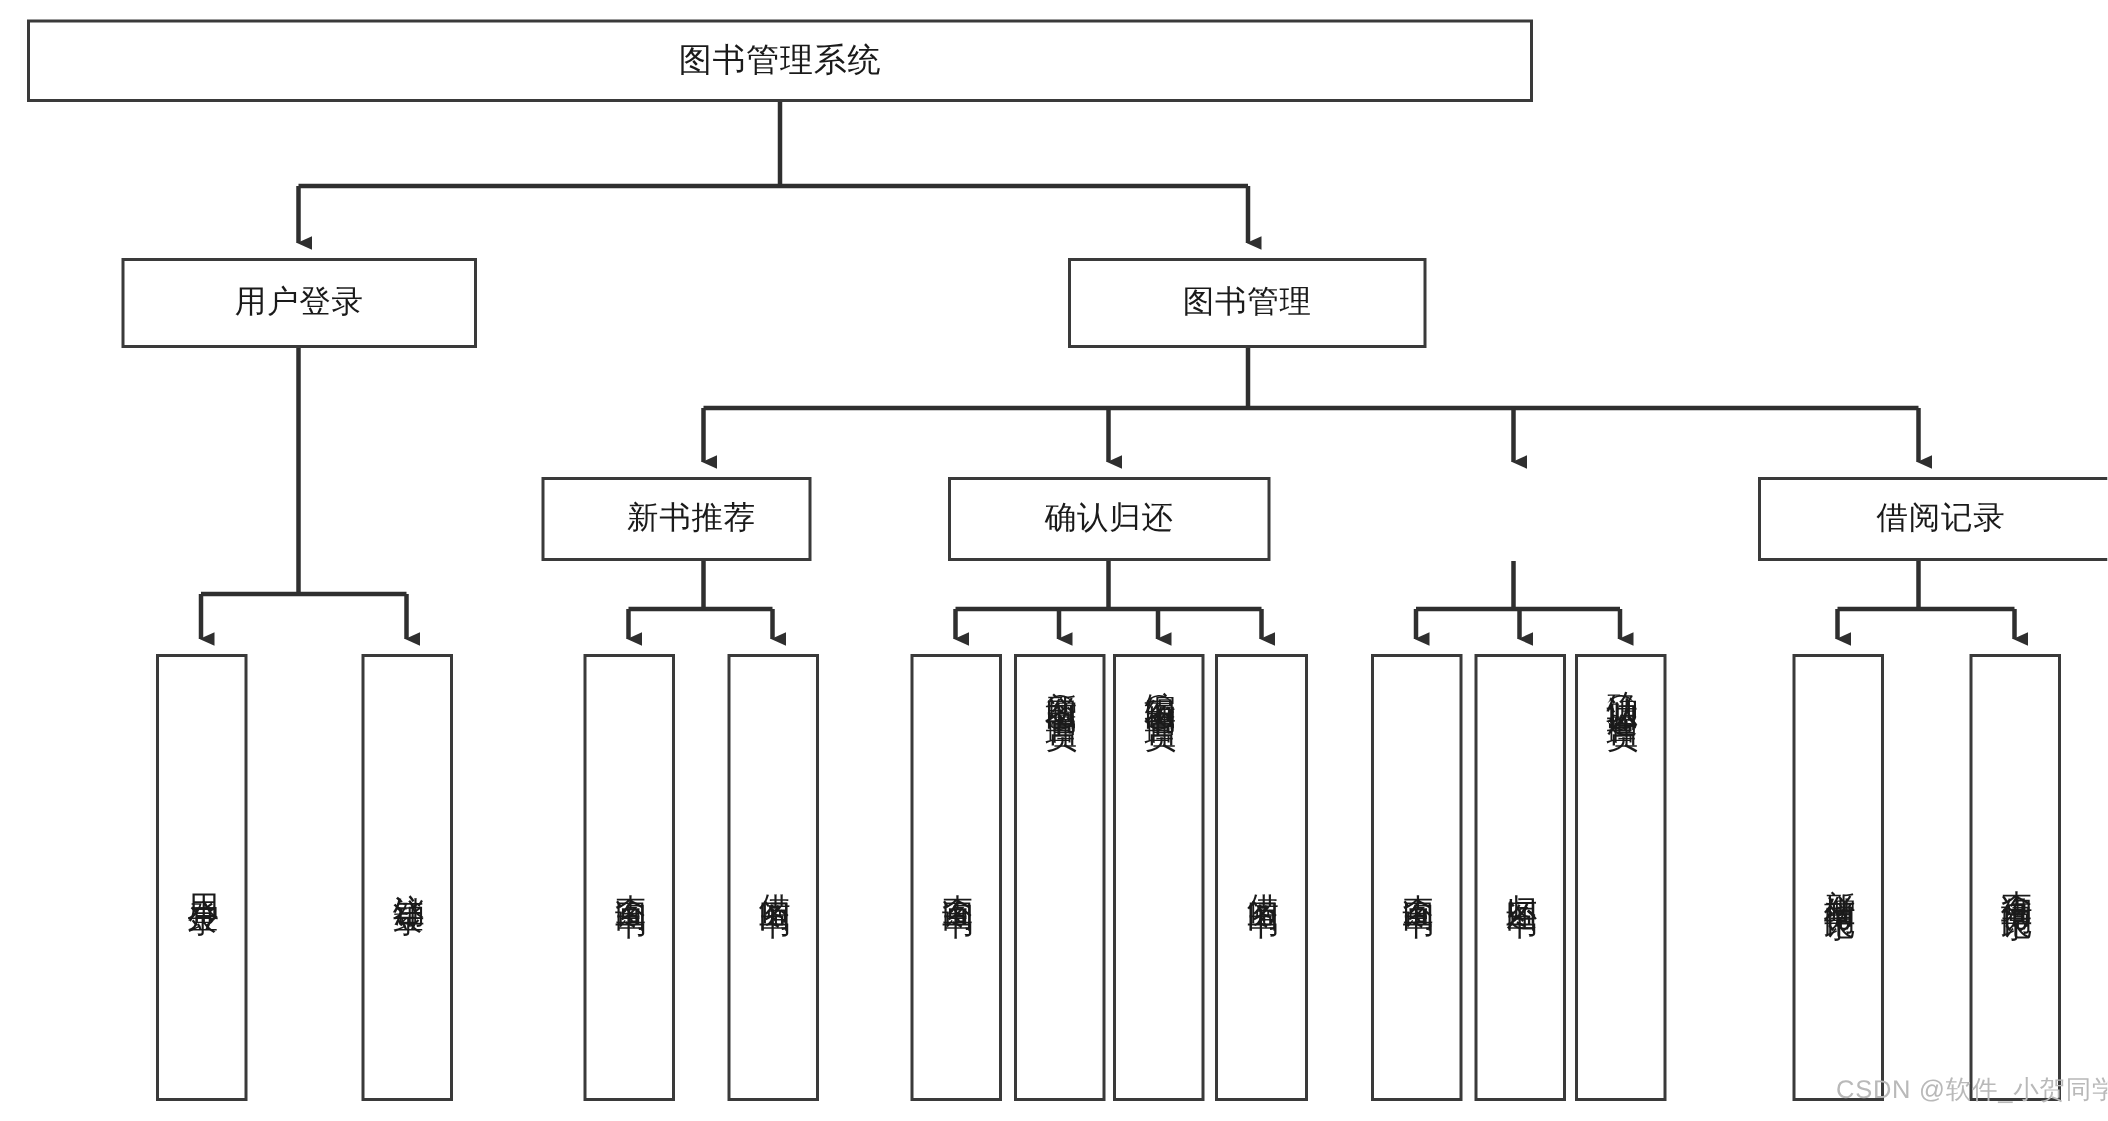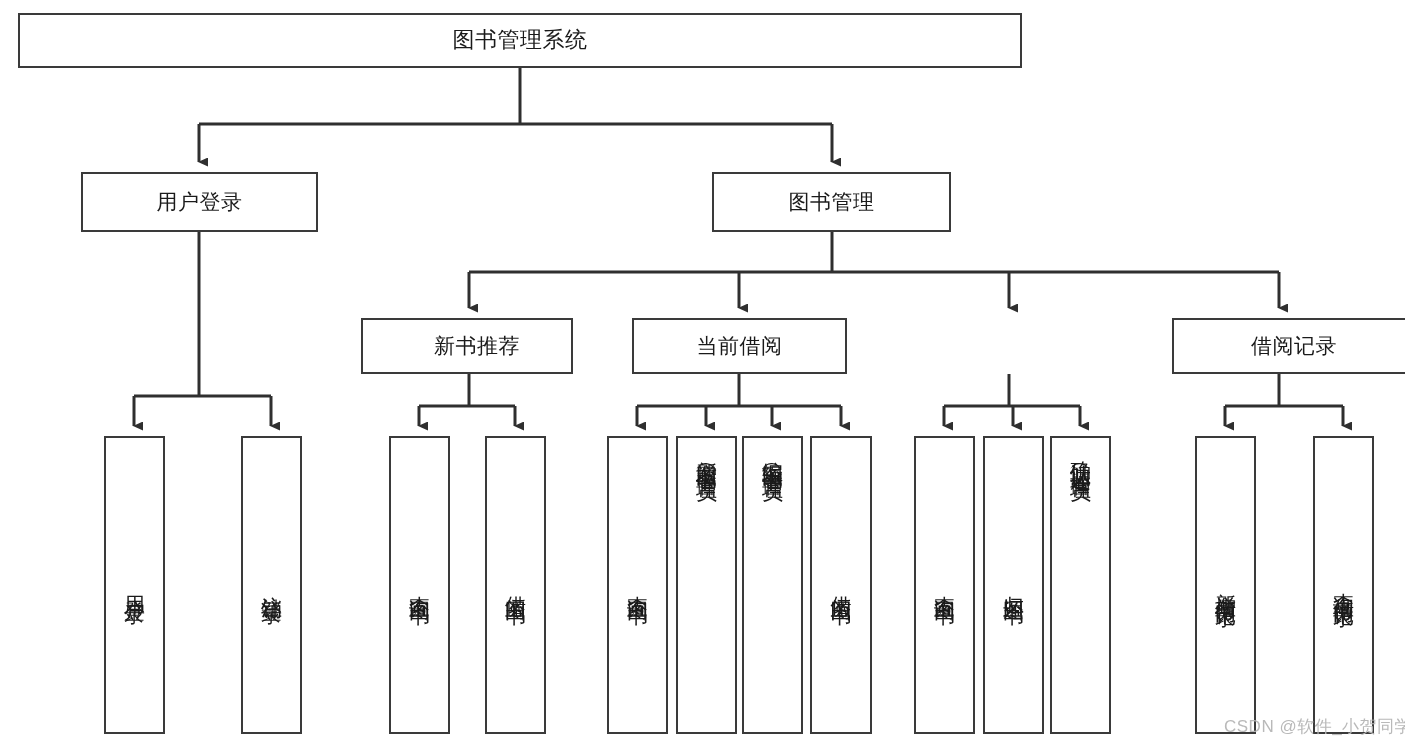--- a/index.html
+++ b/index.html
@@ -135,25 +135,25 @@
     <span class="label">图书管理系统</span>
   </div>
 
   <div class="node horiz" style="left:81px; top:172px; width:237px; height:60px;">
     <span class="label">用户登录</span>
   </div>
   <div class="node horiz" style="left:712px; top:172px; width:239px; height:60px;align-items:center;">
     <span class="label">图书管理</span>
   </div>
 
-  <div class="node horiz" style="left:361px; top:318px; width:212px; height:56px;padding-left:20px;">
+  <div class="node horiz" style="left:361px; top:318px; width:180px; height:56px;padding-left:20px;">
     <span class="label">新书推荐</span>
   </div>
   <div class="node horiz" style="left:632px; top:318px; width:215px; height:56px;">
-    <span class="label">当前借阅</span>
+    <span class="label">确认归还</span>
   </div>
   <div class="node horiz" style="left:1172px; top:318px; width:244px; height:56px;">
     <span class="label">借阅记录</span>
   </div>
 
   <div class="node vert mid" style="left:104px; top:436px; width:61px; height:298px;">
     <span class="label">用户登录</span>
   </div>
   <div class="node vert mid" style="left:241px; top:436px; width:61px; height:298px;">
     <span class="label">注销登录</span>

